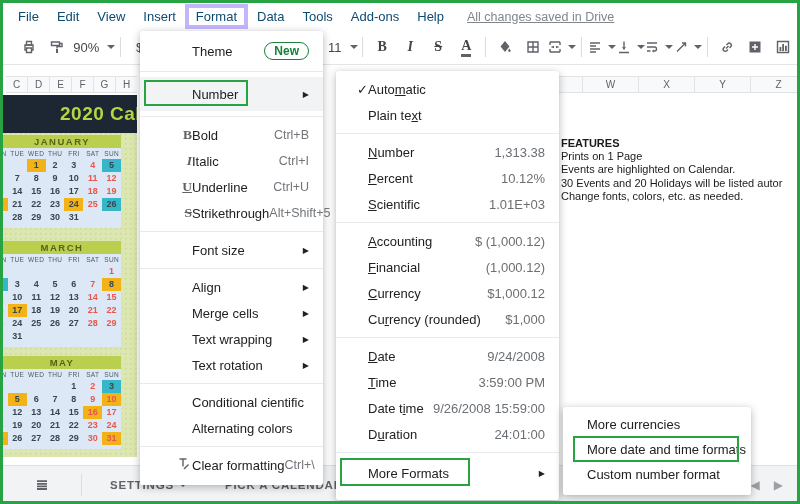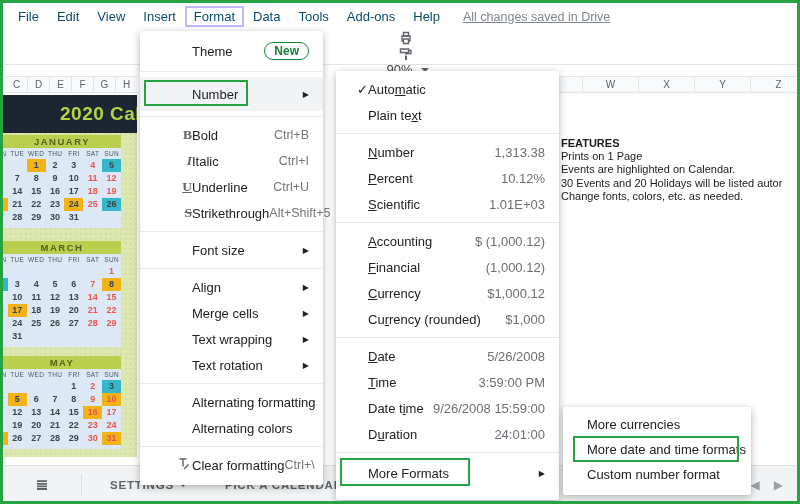--- a/index.html
+++ b/index.html
@@ -4,26 +4,26 @@
 <style>
   * { margin:0; padding:0; box-sizing:border-box; }
   body { font-family:"Liberation Sans", sans-serif; background:#fff; }
   .screen { position:relative; width:800px; height:504px; border:3px solid #27a343;
             overflow:hidden; background:#fff; font-family:"Liberation Sans", sans-serif; }
 
   
   #menubar { position:absolute; left:0; top:0; width:100%; height:27px; background:#fff;
              display:flex; align-items:center; padding-left:6px; z-index:5; }
   .mb-item { font-size:13px; color:#0c4a6e; padding:3px 9px; cursor:default; white-space:nowrap; }
-  .mb-item.boxed { border:2px solid #c4b5fd; padding:1px 7px; }
+  .mb-item.boxed { border:4px solid #c4b5fd; padding:1px 7px; }
   #saved-status { font-size:12.5px; color:#80868b; text-decoration:underline; margin-left:14px; white-space:nowrap; }
 
   
   #toolbar { position:absolute; left:0; top:27px; width:100%; height:35px; background:#fff;
-             border-bottom:1px solid #e4e4e4; display:flex; align-items:center; padding-left:12px; z-index:4;flex-direction:column; }
+             border-bottom:1px solid #e4e4e4; display:flex; align-items:center; padding-left:12px; z-index:4; }
   .tb-btn { display:flex; align-items:center; justify-content:center; height:26px; min-width:26px;
             margin:0 1px; border-radius:3px; color:#444746; }
   .tb-sep { width:1px; height:20px; background:#dadce0; margin:0 5px; }
   .tb-gap { width:186px; }
   .tb-text { font-size:13px; color:#444746; padding:0 3px; }
   .tb-letter { font-size:14px; font-weight:bold; color:#444746; font-family:"Liberation Serif", serif; }
   .dd { width:0; height:0; border-left:4px solid transparent; border-right:4px solid transparent;
         border-top:4px solid #5f6368; margin-left:5px; }
   .tb-btn svg { display:block; }
 
@@ -553,21 +553,21 @@
         <span class="m-arrow">▶</span>
       </div>
       <div class="m-row">
         <span class="m-icon"></span>
         <span class="m-label">Text rotation</span>
         <span class="m-arrow">▶</span>
       </div>
       <div class="m-sep"></div>
       <div class="m-row">
         <span class="m-icon"></span>
-        <span class="m-label">Alternating formatting</span>
+        <span class="m-label">Conditional cientific</span>
       </div>
       <div class="m-row">
         <span class="m-icon"></span>
         <span class="m-label">Alternating colors</span>
       </div>
       <div class="m-sep"></div>
       <div class="m-row">
         <span class="m-icon"><svg width="16" height="16" viewBox="0 0 16 16">
             <path d="M3.5 4h7M7 4v7.5" stroke="#5f6368" fill="none" stroke-width="1.4"></path>
             <path d="M12.5 9.5 8 14" stroke="#5f6368" fill="none" stroke-width="1.4"></path>
@@ -610,21 +610,21 @@
         <span class="m-label lbl-indent"><u>C</u>urrency</span>
         <span class="m-value">$1,000.12</span>
       </div>
       <div class="m-row">
         <span class="m-label lbl-indent">Cu<u>r</u>rency (rounded)</span>
         <span class="m-value">$1,000</span>
       </div>
       <div class="m-sep"></div>
       <div class="m-row">
         <span class="m-label lbl-indent"><u>D</u>ate</span>
-        <span class="m-value">5/26/2008</span>
+        <span class="m-value">9/24/2008</span>
       </div>
       <div class="m-row">
         <span class="m-label lbl-indent"><u>T</u>ime</span>
         <span class="m-value">3:59:00 PM</span>
       </div>
       <div class="m-row">
         <span class="m-label lbl-indent">Date t<u>i</u>me</span>
         <span class="m-value">9/26/2008 15:59:00</span>
       </div>
       <div class="m-row">

